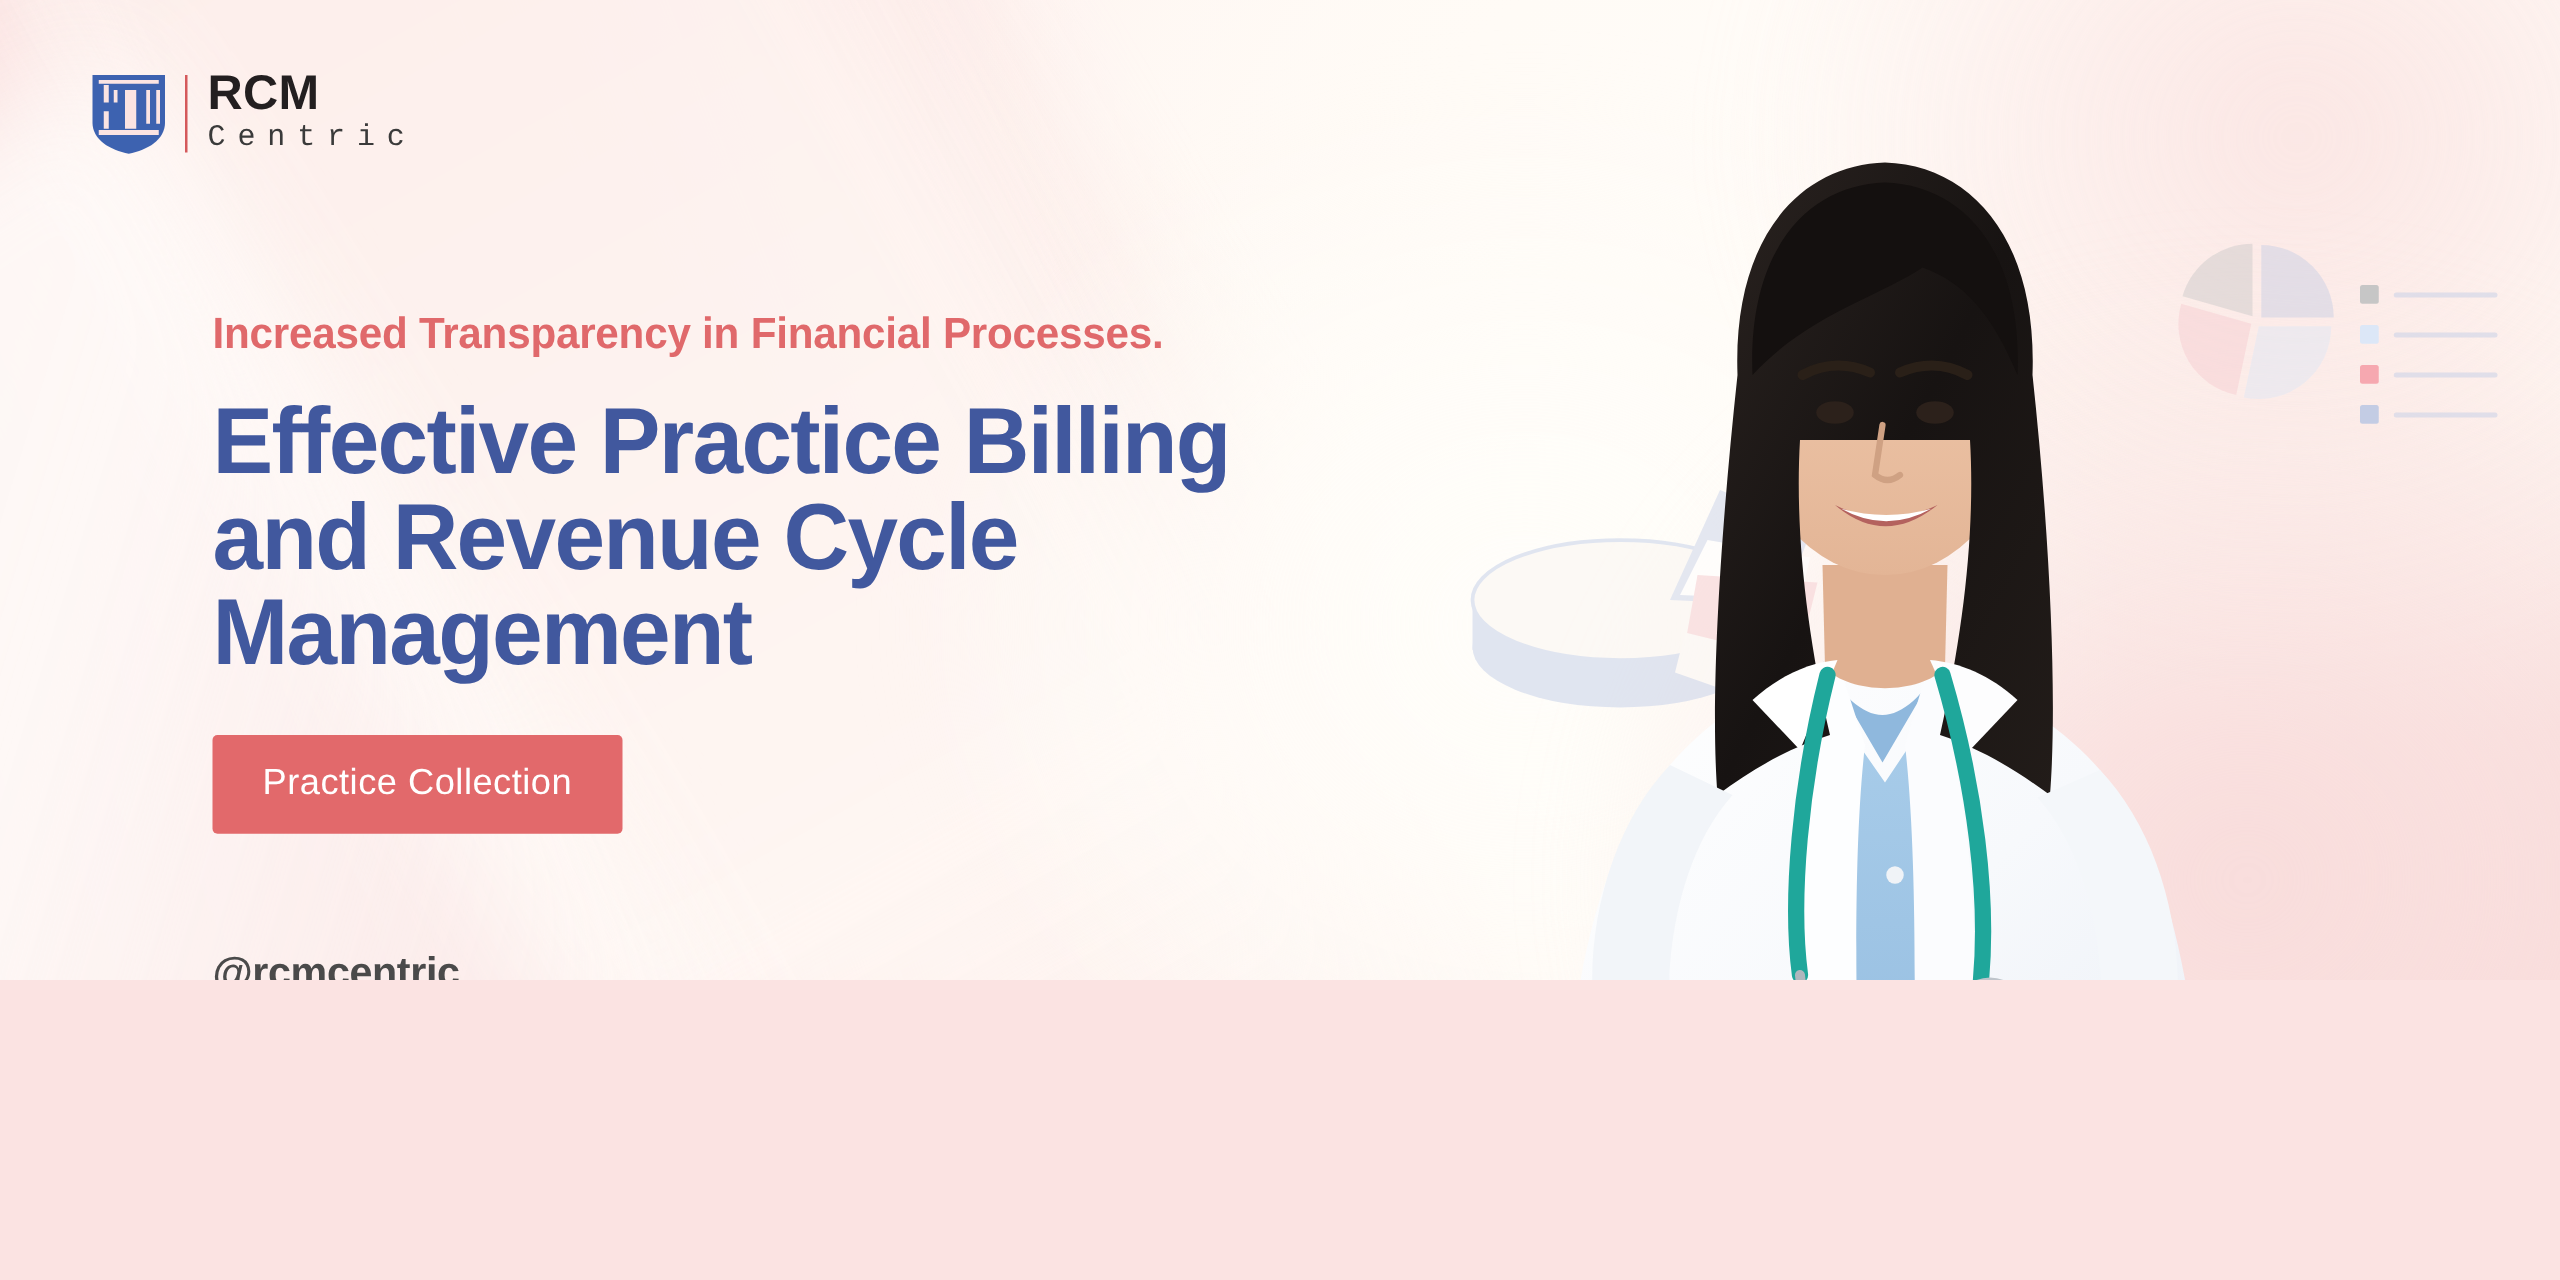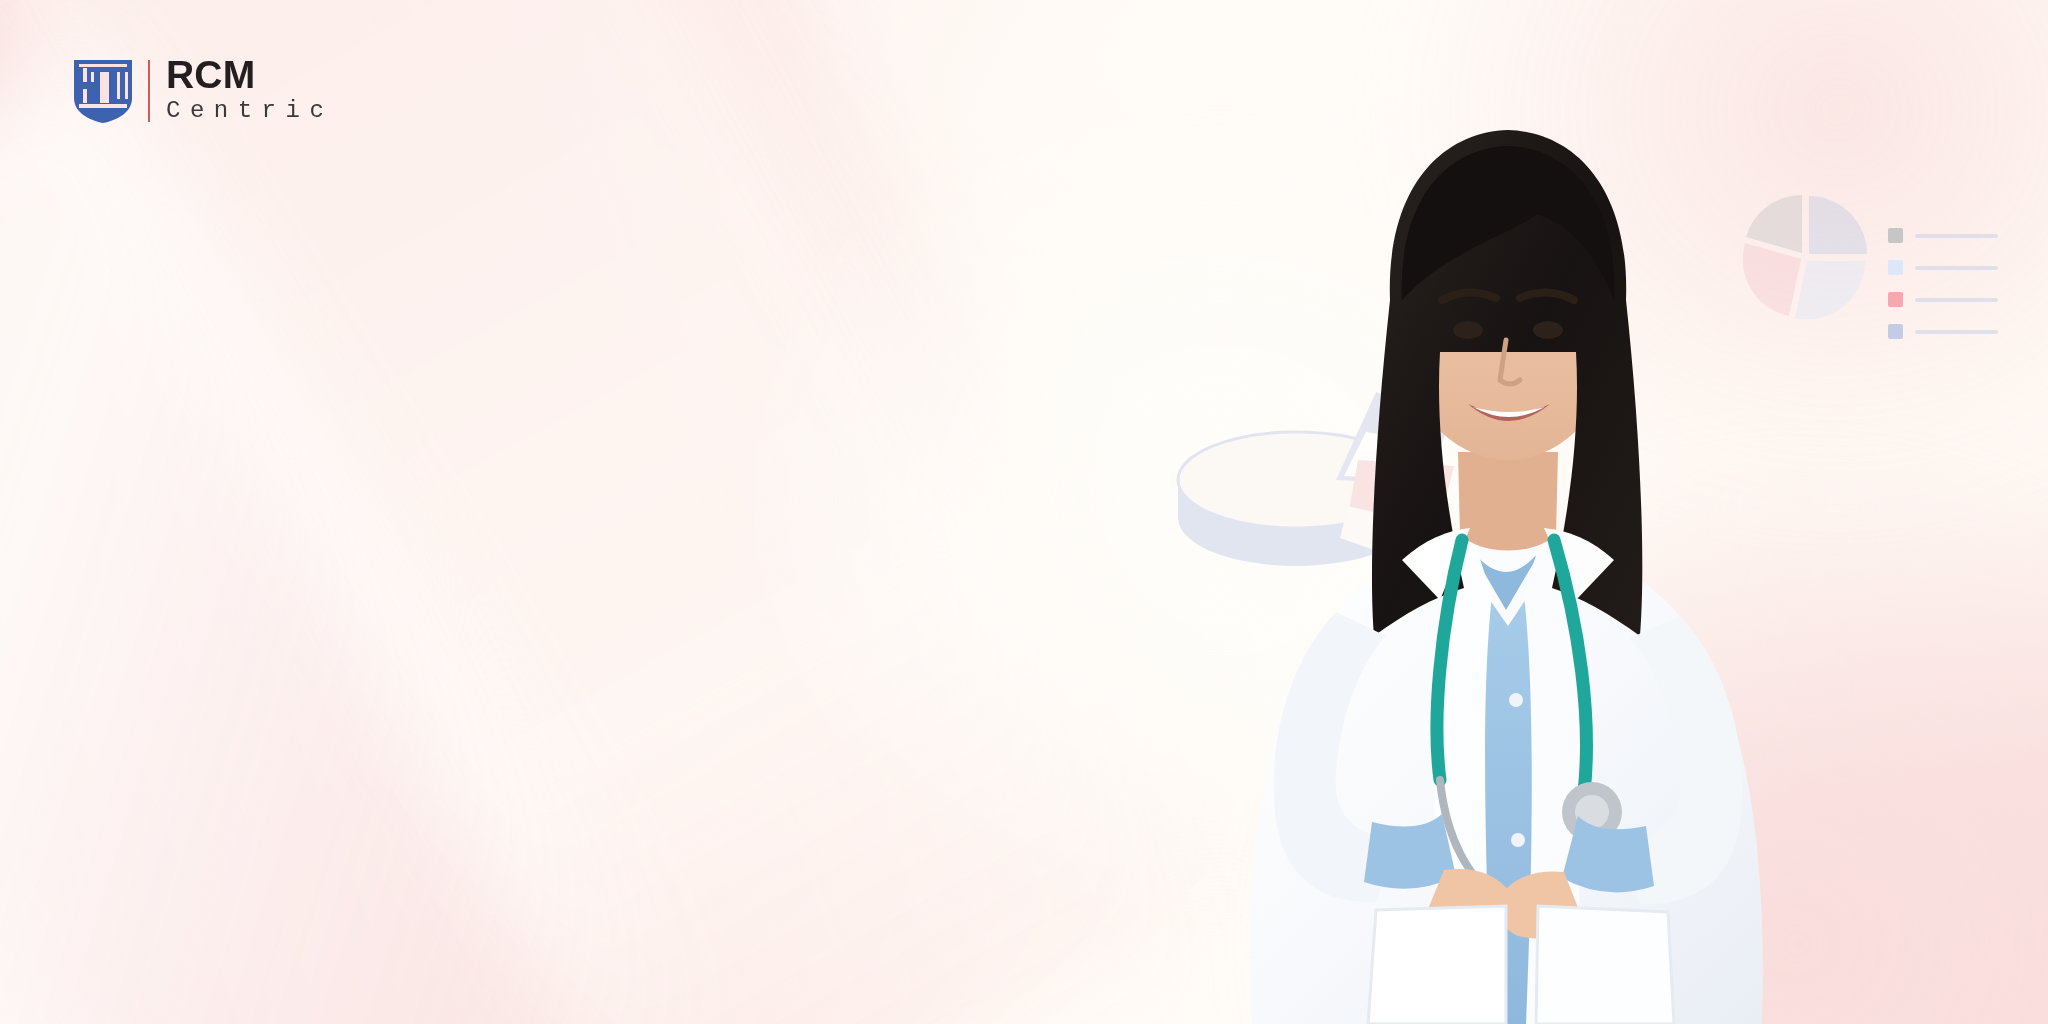--- a/index.html
+++ b/index.html
@@ -5,21 +5,21 @@
   * { margin:0; padding:0; box-sizing:border-box; }
   html,body { width:2048px; height:1024px; }
   body {
     font-family:"Liberation Sans", sans-serif;
     background:#FBE3E2;
     overflow:hidden;
   }
 
   .banner{
     position:relative;
-    width:2048px; height:1024px;
+    width:2048px; height:784px;
     overflow:hidden;
     background:
       radial-gradient(120% 110% at 88% 12%, #FFFDFA 0%, #FFFBF6 26%, rgba(255,248,243,0) 58%),
       linear-gradient(118deg,
         #F9DDDD 0%,
         #FBE3E1 16%,
         #FDEDEA 30%,
         #FEF6F2 44%,
         #FFFBF6 58%,
         #FFFCF7 70%,
@@ -311,14 +311,27 @@
         <rect x="7" y="6" width="48" height="3"></rect>
       </g>
     </svg>
     <span class="logo-divider"></span>
     <span class="logo-words">
       <span class="logo-rcm">RCM</span>
       <span class="logo-centric">Centric</span>
     </span>
   </div>
 
+  <div class="copy">
+    <div class="eyebrow">Increased Transparency in Financial Processes.</div>
+
+    <h1 class="headline">
+      <span class="ln">Effective Practice Billing</span>
+      <span class="ln">and Revenue Cycle</span>
+      <span class="ln">Management</span>
+    </h1>
+
+    <button class="cta">Practice Collection</button>
+
+    <div class="handle">@rcmcentric</div>
+  </div>
 
 </div>
 
 </body></html>

